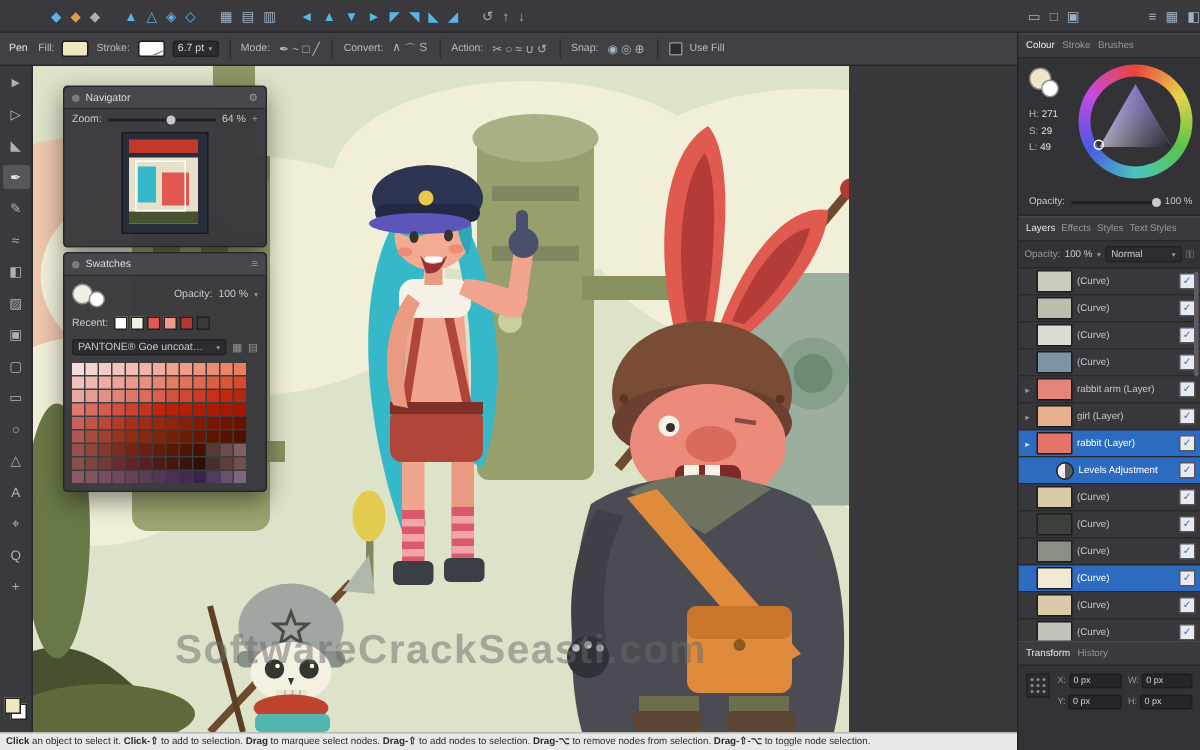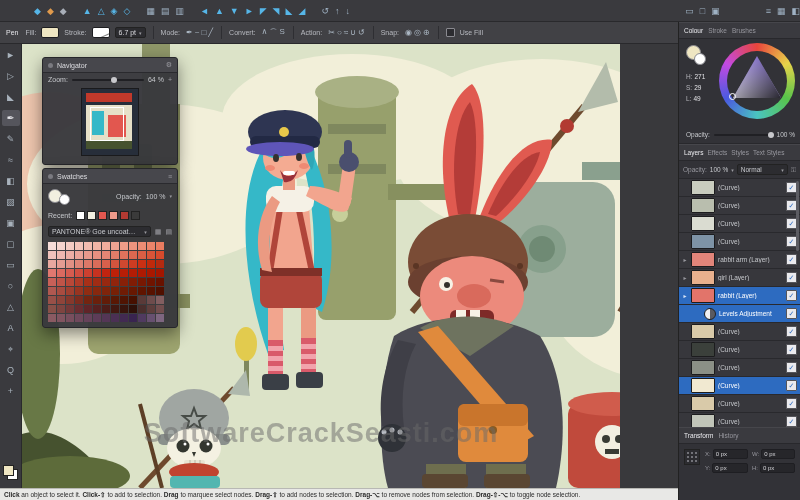--- a/index.html
+++ b/index.html
@@ -34,21 +34,21 @@
     border-right:1px solid #29292c;display:flex;flex-direction:column;align-items:center;
     padding-top:3px;box-sizing:border-box;}
   .tool{width:18px;height:16px;line-height:16px;text-align:center;font-size:9px;color:#a8b2bc;
     border-radius:2px;margin-bottom:5px;}
   .tool.active{background:#55555c;color:#eaeaee;}
   #lt-swatches{margin-top:auto;margin-bottom:8px;position:relative;width:15px;height:15px;}
   #lt-swatches .back{position:absolute;right:0;bottom:0;width:9px;height:9px;background:#fff;border:1px solid #222;}
   #lt-swatches .front{position:absolute;left:0;top:0;width:9px;height:9px;border:1px solid #222;}
 
   
-  #canvas{position:absolute;left:22px;top:44px;width:598px;height:444px;background:#dce3c8;overflow:hidden;}
+  #canvas{position:absolute;left:22px;top:44px;width:544px;height:444px;background:#dce3c8;overflow:hidden;}
   #artwork{position:absolute;left:0;top:0;}
   #watermark{position:absolute;left:50%;top:374px;transform:translateX(-50%);font-size:27px;
     font-weight:bold;color:rgba(105,105,105,.5);letter-spacing:1px;white-space:nowrap;}
 
   
   .float-panel{position:absolute;background:rgba(57,57,61,.97);border:1px solid #26262a;
     border-radius:3px;box-shadow:0 6px 16px rgba(0,0,0,.45);color:#c6c8cc;font-size:7px;}
   .fp-header{height:14px;display:flex;align-items:center;gap:4px;padding:0 5px;background:#47474c;
     border-bottom:1px solid #2a2a2e;border-radius:3px 3px 0 0;color:#dcdce0;}
   .fp-dot{width:5px;height:5px;border-radius:50%;background:#7a7a80;}

